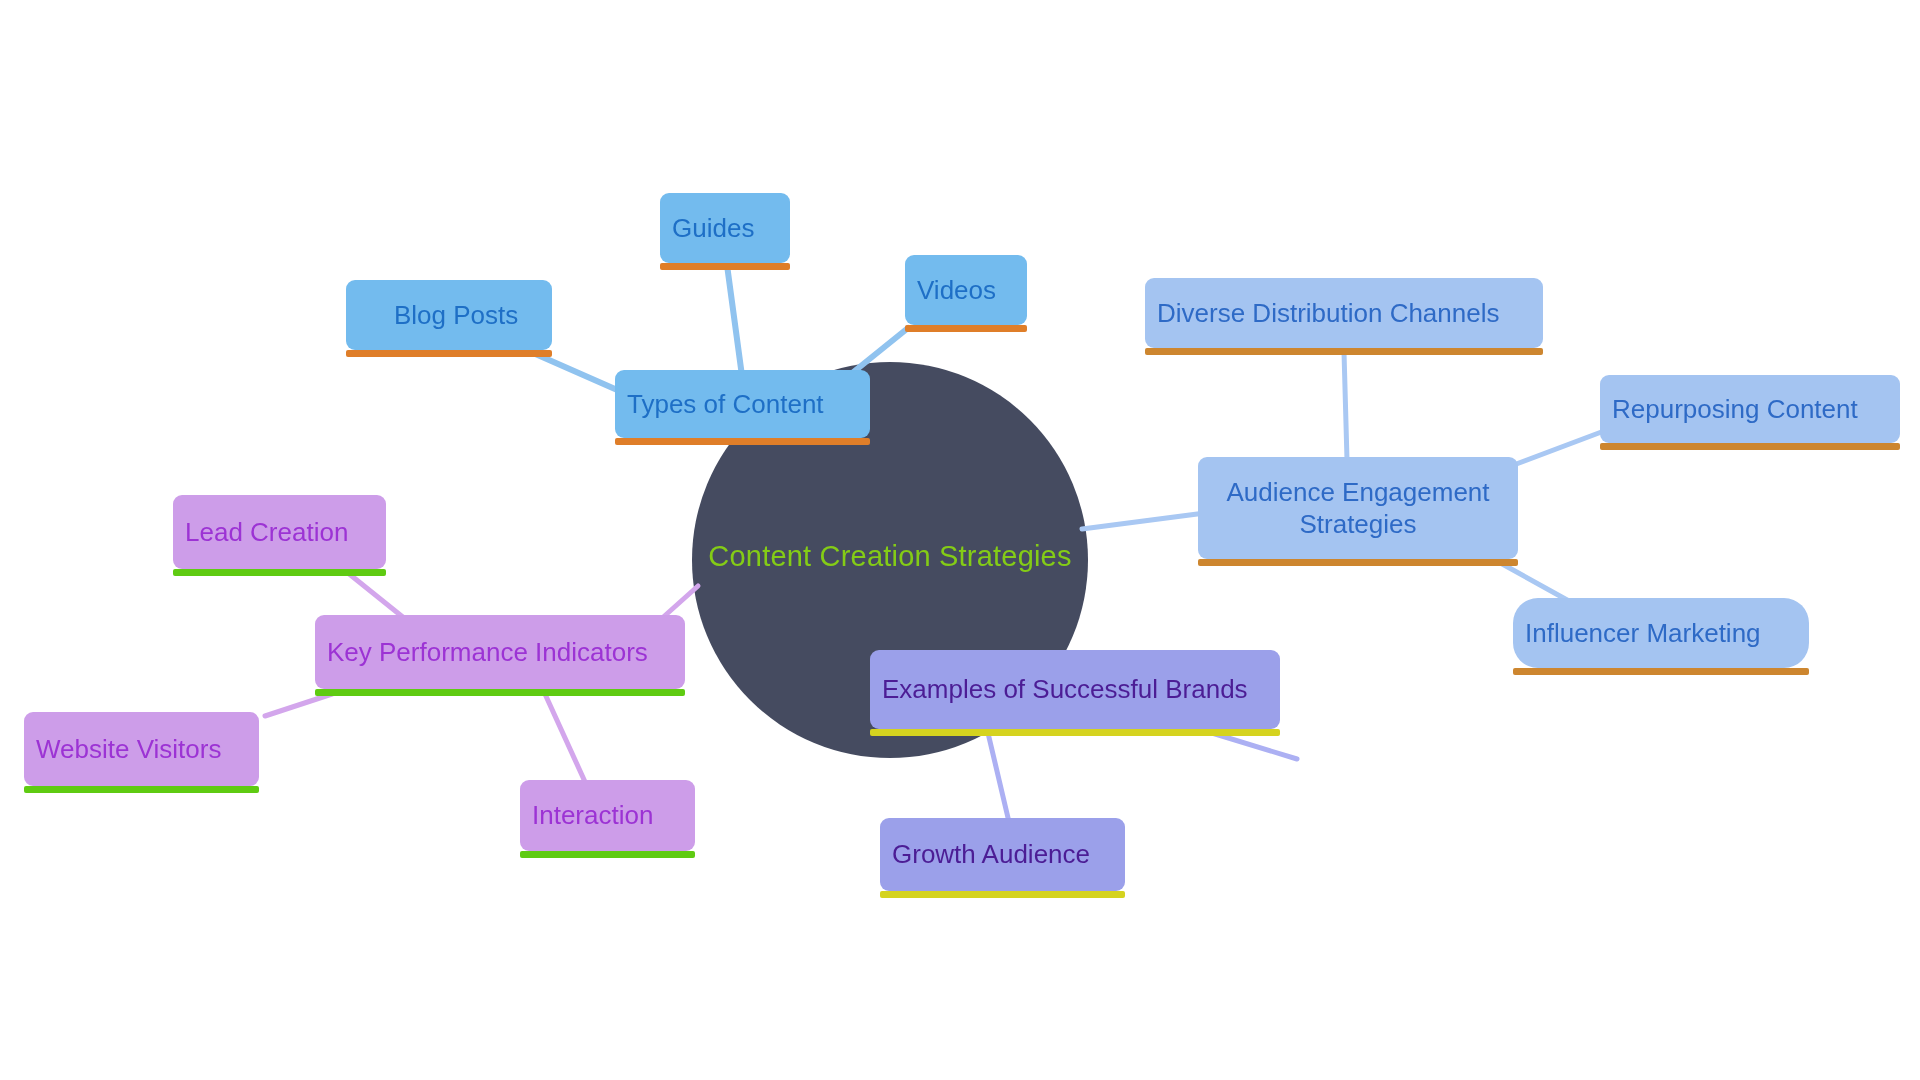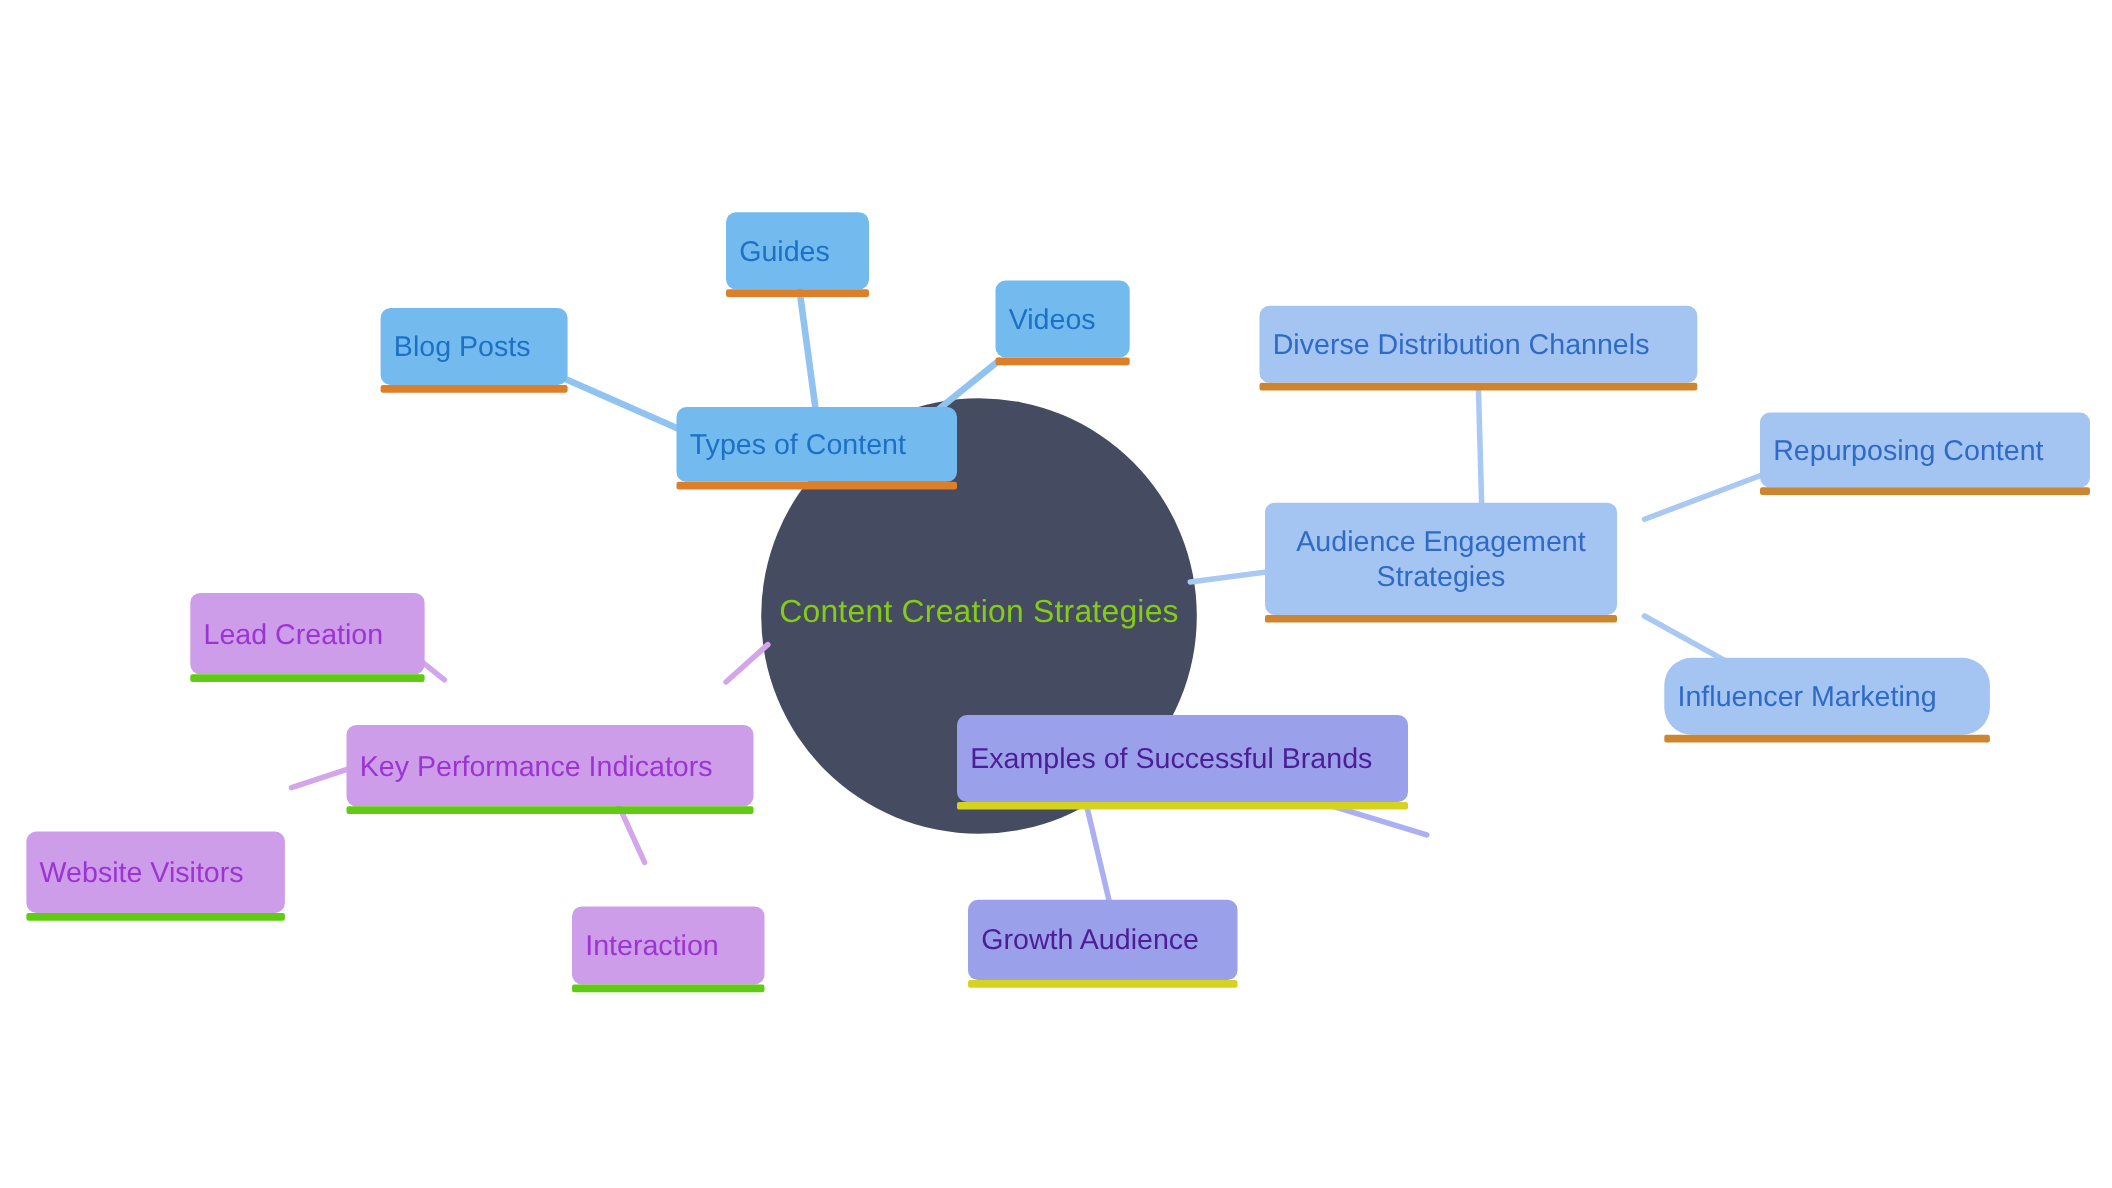--- a/index.html
+++ b/index.html
@@ -35,21 +35,21 @@
   }
   
   .sky{background:#73bbee;}
   .sky .node-label{color:#1e6fc6;}
   .sky::after{background:#df7e29;}
   
   .air{background:#a4c4f1;}
   .air .node-label{color:#2e6ac6;}
   .air::after{background:#cd862f;}
   
-  .pur{background:#cd9de9;margin-top:44px;}
+  .pur{background:#cd9de9;}
   .pur .node-label{color:#9c33d4;}
   .pur::after{background:#5fcb12;}
   
   .per{background:#9ba0ea;}
   .per .node-label{color:#4c1d95;}
   .per::after{background:#d5d31f;}
 </style>
 </head>
 <body>
 
@@ -75,31 +75,31 @@
     <line x1="332" y1="694" x2="265" y2="716" stroke="#d3a6ec" stroke-width="5" stroke-linecap="round"></line>
     <line x1="545" y1="694" x2="586" y2="784" stroke="#d3a6ec" stroke-width="5" stroke-linecap="round"></line>
 
     <line x1="988" y1="733" x2="1009" y2="822" stroke="#acb0f3" stroke-width="5" stroke-linecap="round"></line>
     <line x1="1212" y1="733" x2="1297" y2="759" stroke="#acb0f3" stroke-width="5" stroke-linecap="round"></line>
   </svg>
 
   <div class="node sky" style="left:615px;top:370px;width:255px;height:68px;">
     <span class="node-label">Types of Content</span>
   </div>
-  <div class="node sky" style="left:346px;top:280px;width:170px;height:70px;">
+  <div class="node sky" style="left:346px;top:280px;width:170px;height:70px;padding-left:36px;">
     <span class="node-label">Blog Posts</span>
   </div>
   <div class="node sky" style="left:660px;top:193px;width:130px;height:70px;">
     <span class="node-label">Guides</span>
   </div>
   <div class="node sky" style="left:905px;top:255px;width:122px;height:70px;">
     <span class="node-label">Videos</span>
   </div>
 
-  <div class="node air" style="left:1150px;top:457px;width:320px;height:102px;">
+  <div class="node air" style="left:1198px;top:457px;width:320px;height:102px;">
     <span class="node-label">Audience Engagement Strategies</span>
   </div>
   <div class="node air" style="left:1145px;top:278px;width:398px;height:70px;">
     <span class="node-label">Diverse Distribution Channels</span>
   </div>
   <div class="node air" style="left:1600px;top:375px;width:300px;height:68px;">
     <span class="node-label">Repurposing Content</span>
   </div>
   <div class="node air" style="left:1513px;top:598px;width:296px;height:70px;border-radius:25px;">
     <span class="node-label">Influencer Marketing</span>

